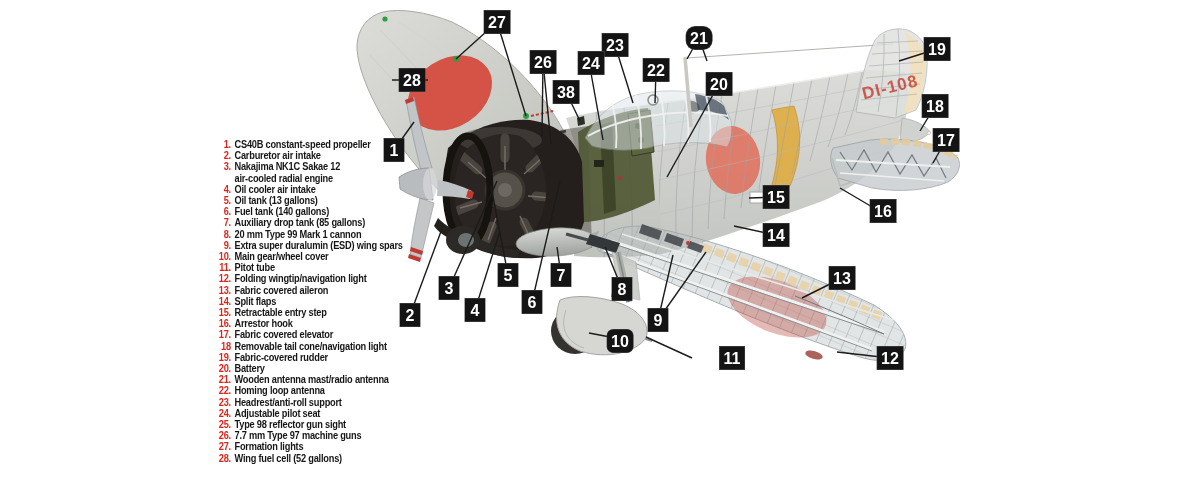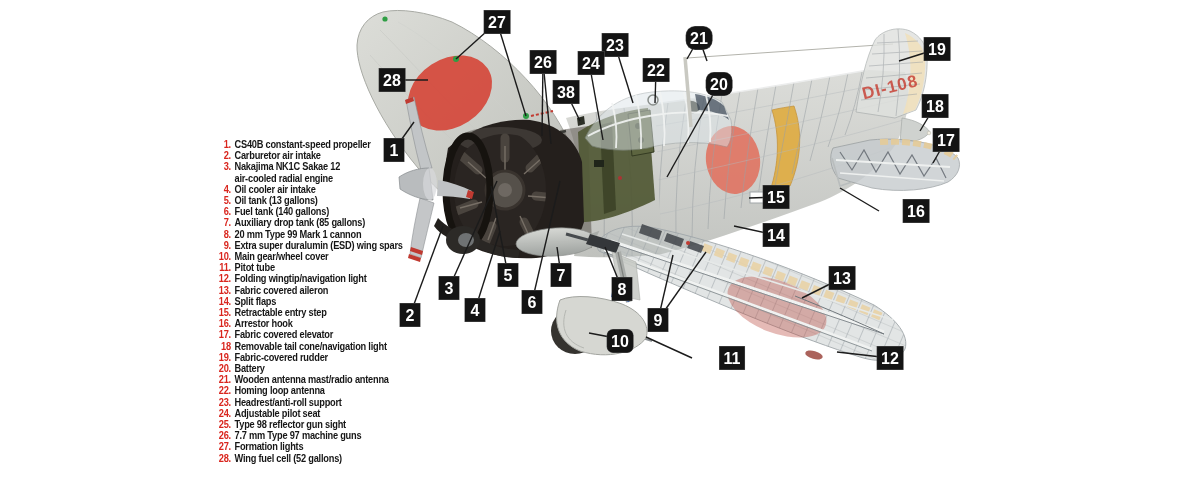--- a/index.html
+++ b/index.html
@@ -423,26 +423,26 @@
     <div class="callout" style="left: 532px; top: 302px;">6</div>
     <div class="callout" style="left: 561px; top: 275px;">7</div>
     <div class="callout" style="left: 622px; top: 289px;">8</div>
     <div class="callout" style="left: 658px; top: 320px;">9</div>
     <div class="callout" style="left: 620px; top: 341px; border-radius: 6px;">10</div>
     <div class="callout" style="left: 692px; top: 358px; margin-left: 40px;">11</div>
     <div class="callout" style="left: 890px; top: 358px;">12</div>
     <div class="callout" style="left: 842px; top: 278px;">13</div>
     <div class="callout" style="left: 776px; top: 235px;">14</div>
     <div class="callout" style="left: 776px; top: 197px;">15</div>
-    <div class="callout" style="left: 916px; top: 211px;">16</div>
+    <div class="callout" style="left: 883px; top: 211px;">16</div>
     <div class="callout" style="left: 946px; top: 140px;">17</div>
     <div class="callout" style="left: 935px; top: 106px;">18</div>
     <div class="callout" style="left: 937px; top: 49px;">19</div>
-    <div class="callout" style="left: 719px; top: 84px; border-radius: 8px;">20</div>
+    <div class="callout" style="left: 719px; top: 84px;">20</div>
     <div class="callout" style="left: 699px; top: 38px; border-radius: 9px;">21</div>
     <div class="callout" style="left: 656px; top: 70px; text-align: right;">22</div>
     <div class="callout" style="left: 615px; top: 45px;">23</div>
     <div class="callout" style="left: 591px; top: 63px;">24</div>
     <div class="callout" style="left: 566px; top: 92px;">38</div>
     <div class="callout" style="left: 543px; top: 62px;">26</div>
     <div class="callout" style="left: 497px; top: 22px;">27</div>
-    <div class="callout" style="left: 392px; top: 80px;">28</div>
+    <div class="callout" style="left: 412px; top: 80px;">28</div>
   </div>
 
 </body></html>

